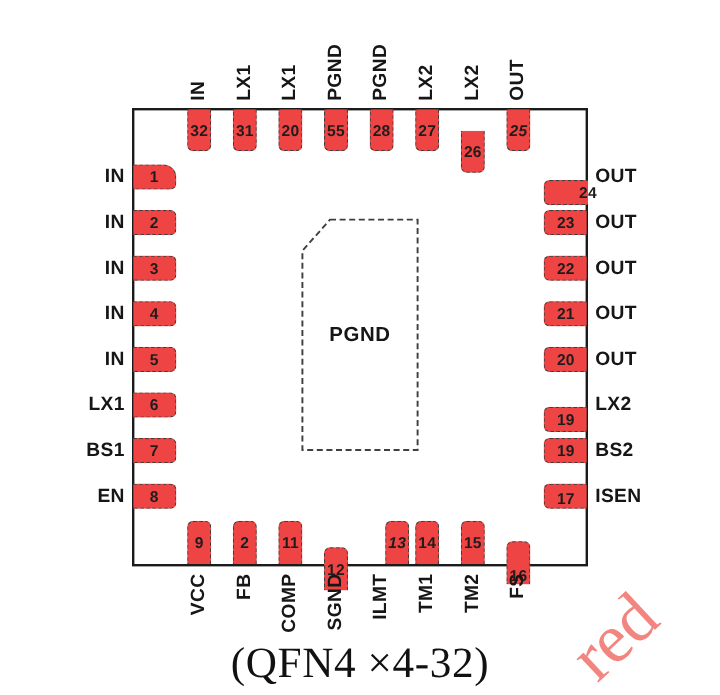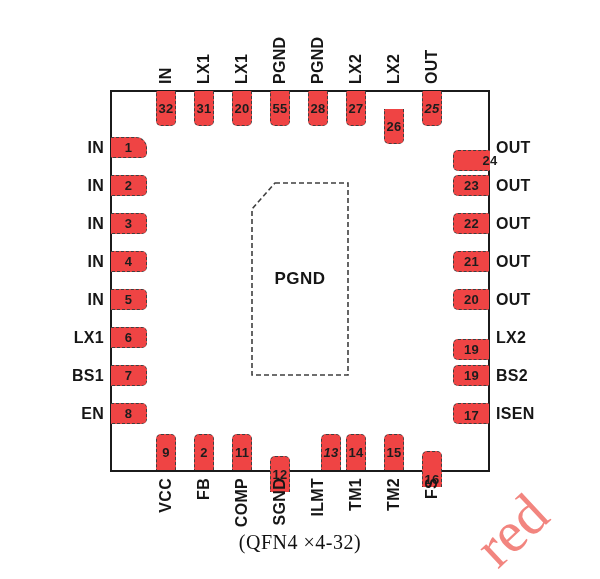--- a/index.html
+++ b/index.html
@@ -79,21 +79,21 @@
   .thermal-svg text {
     font-family: "Liberation Sans", sans-serif;
     font-size: 17px; font-weight: 600;
     fill: #161616; letter-spacing: 0.5px;
   }
   .caption {
     position: absolute;
     left: 0; right: 0; top: 531px;
     text-align: center;
     font-family: "Liberation Serif", serif;
-    font-size: 20px;
+    font-size: 36px;
     color: #111111;
     letter-spacing: 0.5px;
   }
   .watermark {
     position: absolute;
     left: 466px; top: 476px;
     width: 140px; height: 64px; line-height: 64px;
     font-family: "Liberation Serif", serif;
     font-size: 58px;
     transform: rotate(-43deg);

